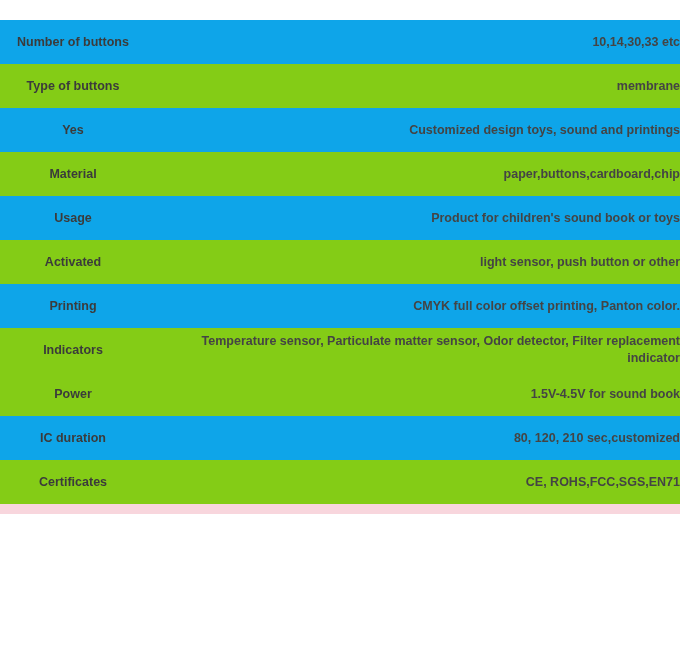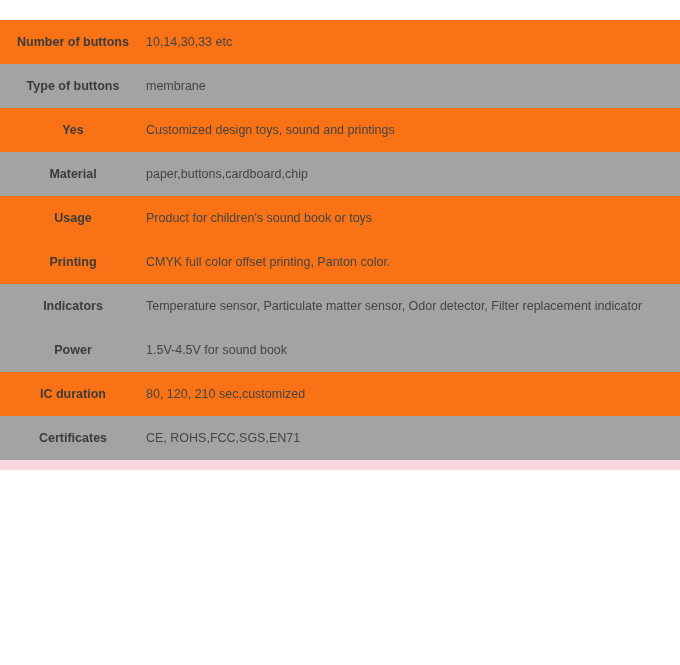--- a/index.html
+++ b/index.html
@@ -31,32 +31,32 @@
   .cell-label {
     width: 146px;
     text-align: center;
     font-weight: bold;
     font-size: 12.5px;
     color: #3b3b3b;
     padding: 0 6px;
     line-height: 1.35;
   }
   .cell-value {
-    text-align: left;
+    text-align: right;
     padding-left: 14px;
-    font-weight: normal;
+    font-weight: bold;
     color: #444444;
     font-size: 12.5px;
     line-height: 1.35;
   }
   tr.row-odd td {
-    background: #f97316;
+    background: #0ea5e9;
   }
   tr.row-even td {
-    background: #a3a3a3;
+    background: #84cc16;
   }
   .top-spacer {
     height: 20px;
     background: #ffffff;
   }
   .bottom-strip {
     width: 680px;
     height: 10px;
     background: #f8d6dd;
   }
@@ -85,20 +85,24 @@
       <td class="cell-value">Customized design toys, sound and printings</td>
     </tr>
     <tr class="row-even">
       <td class="cell-label">Material</td>
       <td class="cell-value">paper,buttons,cardboard,chip</td>
     </tr>
     <tr class="row-odd">
       <td class="cell-label">Usage</td>
       <td class="cell-value">Product for children's sound book or toys</td>
     </tr>
+    <tr class="row-even">
+      <td class="cell-label">Activated</td>
+      <td class="cell-value">light sensor, push button or other</td>
+    </tr>
     <tr class="row-odd">
       <td class="cell-label">Printing</td>
       <td class="cell-value">CMYK full color offset printing, Panton color.</td>
     </tr>
     <tr class="row-even">
       <td class="cell-label">Indicators</td>
       <td class="cell-value">Temperature sensor, Particulate matter sensor, Odor detector, Filter replacement indicator</td>
     </tr>
     <tr class="row-even">
       <td class="cell-label">Power</td>

